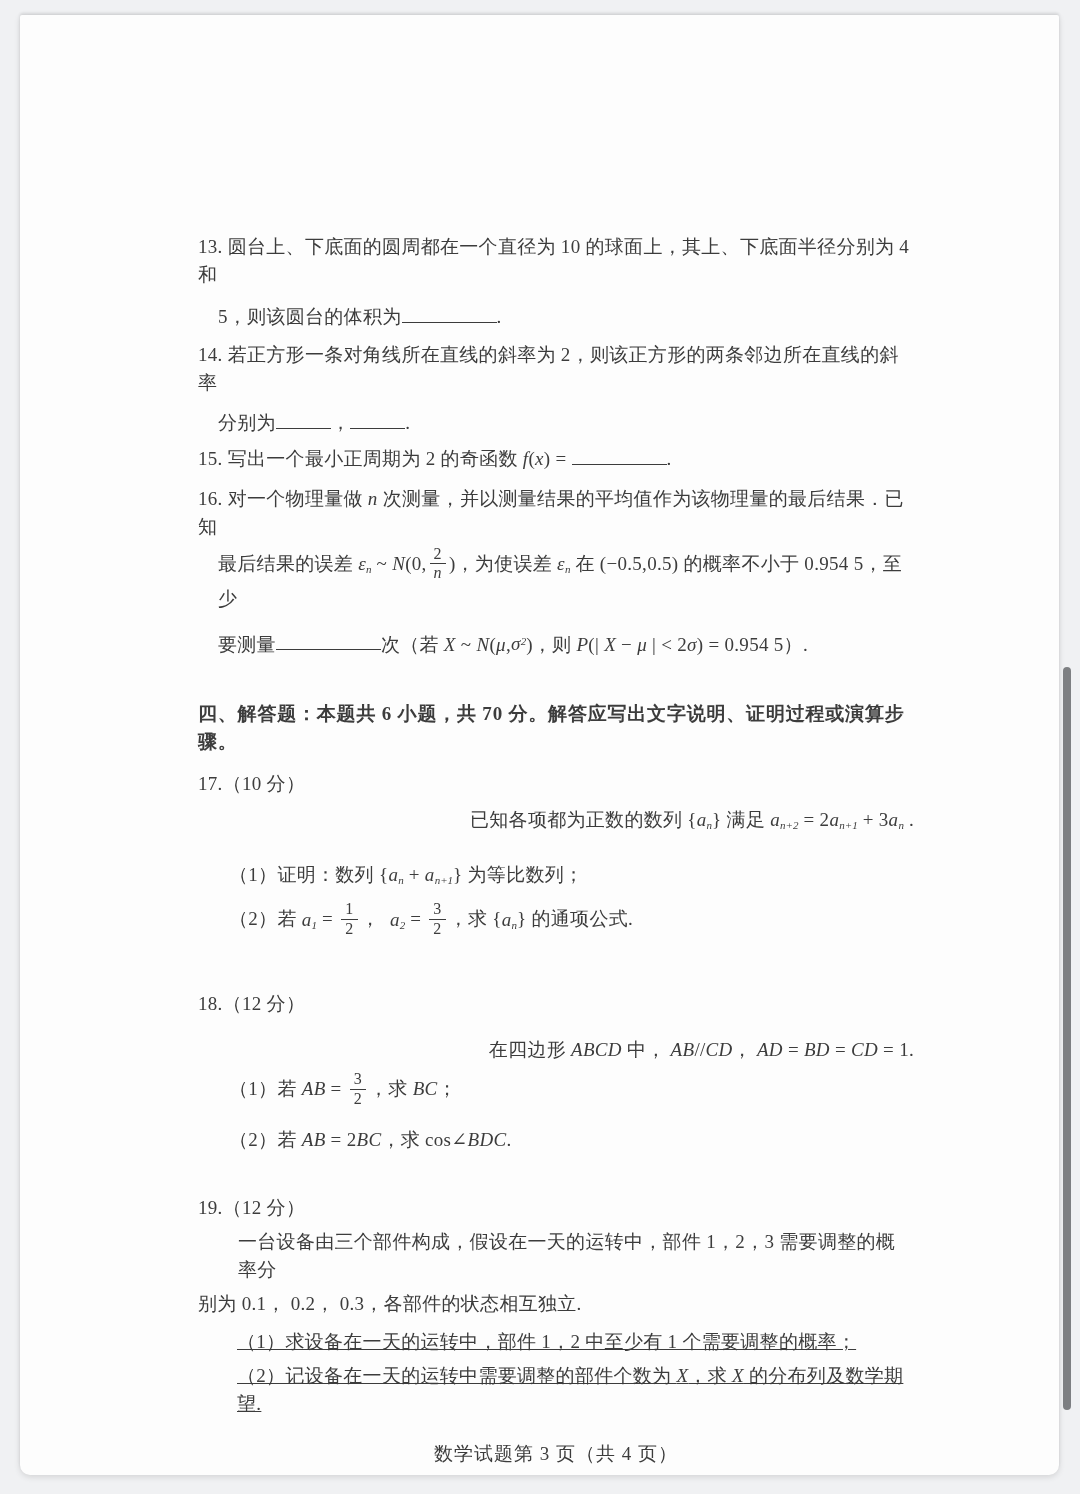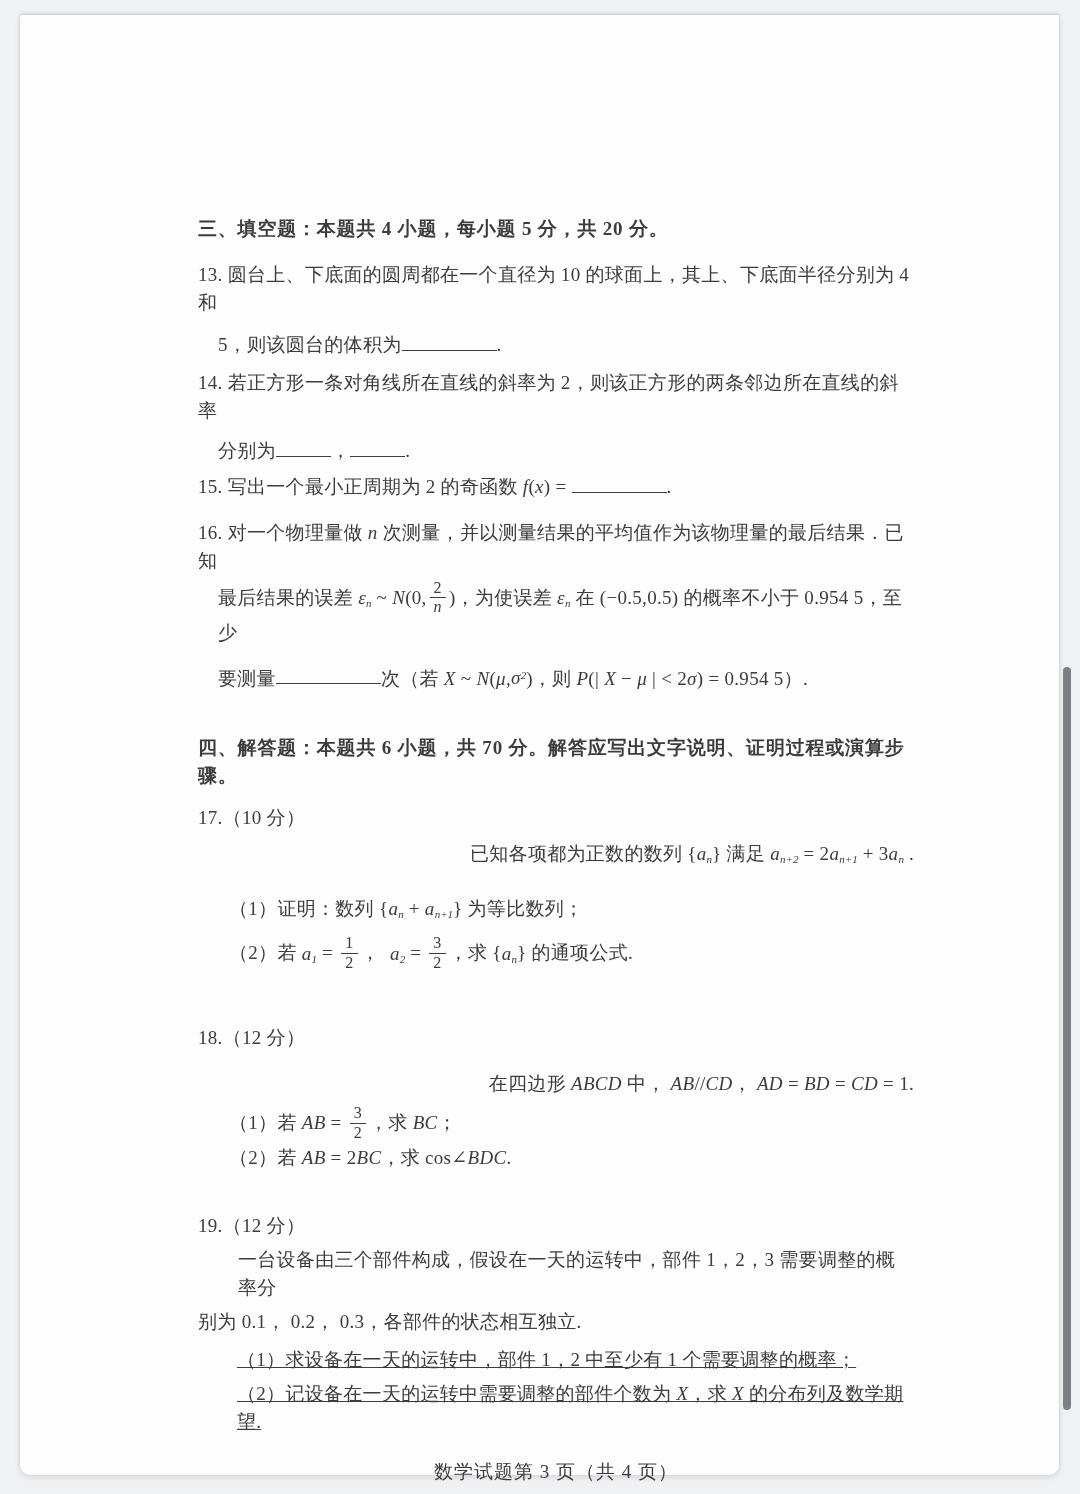--- a/index.html
+++ b/index.html
@@ -76,45 +76,44 @@
     background:var(--scrollbar);
     border-radius:4px;
   }
 </style>
 </head>
 <body>
 
 <div class="sheet">
   <div class="content">
 
-    <div class="line bold" style="margin-top:0"><span class="mt">三、填空题：本题共 4 小题，每小题 5 分，共 20 分。</span></div>
 
     <div class="line" style="margin-top:18px"><span class="mt">13. 圆台上、下底面的圆周都在一个直径为 10 的球面上，其上、下底面半径分别为 4 和</span></div>
     <div class="line ind-cont" style="margin-top:14px"><span class="mt">5，则该圆台的体积为</span><span class="blank" style="width: 95px;"></span><span class="mt">.</span></div>
 
     <div class="line" style="margin-top:10px"><span class="mt">14. 若正方形一条对角线所在直线的斜率为 2，则该正方形的两条邻边所在直线的斜率</span></div>
     <div class="line ind-cont" style="margin-top:12px"><span class="mt">分别为</span><span class="blank" style="width: 55px;"></span><span class="mt">，</span><span class="blank" style="width: 55px;"></span><span class="mt">.</span></div>
 
     <div class="line" style="margin-top:8px"><span class="mt">15. 写出一个最小正周期为 2 的奇函数 </span><span class="mi">f</span><span class="mt">(</span><span class="mi">x</span><span class="mt">) = </span><span class="blank" style="width: 95px;"></span><span class="mt">.</span></div>
 
-    <div class="line" style="margin-top:18px"><span class="mt">16. 对一个物理量做 </span><span class="mi">n</span><span class="mt"> 次测量，并以测量结果的平均值作为该物理量的最后结果．已知</span></div>
+    <div class="line" style="margin-top:12px"><span class="mt">16. 对一个物理量做 </span><span class="mi">n</span><span class="mt"> 次测量，并以测量结果的平均值作为该物理量的最后结果．已知</span></div>
     <div class="line ind-cont" style="margin-top:6px"><span class="mt">最后结果的误差 </span><span class="mi">ε<span class="msub">n</span></span><span class="mt"> ~ </span><span class="mi">N</span><span class="mt">(0,</span><span class="frac"><span class="num">2</span><span class="den it">n</span></span><span class="mt">)，为使误差 </span><span class="mi">ε<span class="msub">n</span></span><span class="mt"> 在 (−0.5,0.5) 的概率不小于 0.954 5，至少</span></div>
     <div class="line ind-cont" style="margin-top:14px"><span class="mt">要测量</span><span class="blank" style="width: 105px;"></span><span class="mt">次（若 </span><span class="mi">X</span><span class="mt"> ~ </span><span class="mi">N</span><span class="mt">(</span><span class="mi">μ</span><span class="mt">,</span><span class="mi">σ<span class="msup">2</span></span><span class="mt">)，则 </span><span class="mi">P</span><span class="mt">(| </span><span class="mi">X</span><span class="mt"> − </span><span class="mi">μ</span><span class="mt"> | &lt; 2</span><span class="mi">σ</span><span class="mt">) = 0.954 5）.</span></div>
 
     <div class="line bold" style="margin-top:42px"><span class="mt">四、解答题：本题共 6 小题，共 70 分。解答应写出文字说明、证明过程或演算步骤。</span></div>
 
     <div class="line" style="margin-top:14px"><span class="mt">17.（10 分）</span></div>
     <div class="line ind-body" style="margin-top:8px"><span class="mt">已知各项都为正数的数列 {</span><span class="mi">a<span class="msub">n</span></span><span class="mt">} 满足 </span><span class="mi">a<span class="msub">n+2</span></span><span class="mt"> = 2</span><span class="mi">a<span class="msub">n+1</span></span><span class="mt"> + 3</span><span class="mi">a<span class="msub">n</span></span><span class="mt"> .</span></div>
     <div class="line ind-sub" style="margin-top:22px"><span class="mt">（1）证明：数列 {</span><span class="mi">a<span class="msub">n</span></span><span class="mt"> + </span><span class="mi">a<span class="msub">n+1</span></span><span class="mt">} 为等比数列；</span></div>
     <div class="line ind-sub" style="margin-top:8px"><span class="mt">（2）若 </span><span class="mi">a<span class="msub">1</span></span><span class="mt"> = </span><span class="frac"><span class="num">1</span><span class="den">2</span></span><span class="mt">，  </span><span class="mi">a<span class="msub">2</span></span><span class="mt"> = </span><span class="frac"><span class="num">3</span><span class="den">2</span></span><span class="mt">，求 {</span><span class="mi">a<span class="msub">n</span></span><span class="mt">} 的通项公式.</span></div>
 
     <div class="line" style="margin-top:50px"><span class="mt">18.（12 分）</span></div>
     <div class="line ind-body" style="margin-top:18px"><span class="mt">在四边形 </span><span class="mi">ABCD</span><span class="mt"> 中， </span><span class="mi">AB</span><span class="mt">//</span><span class="mi">CD</span><span class="mt">， </span><span class="mi">AD</span><span class="mt"> = </span><span class="mi">BD</span><span class="mt"> = </span><span class="mi">CD</span><span class="mt"> = 1.</span></div>
     <div class="line ind-sub" style="margin-top:8px"><span class="mt">（1）若 </span><span class="mi">AB</span><span class="mt"> = </span><span class="frac"><span class="num">3</span><span class="den">2</span></span><span class="mt">，求 </span><span class="mi">BC</span><span class="mt">；</span></div>
-    <div class="line ind-sub" style=""><span class="mt">（2）若 </span><span class="mi">AB</span><span class="mt"> = 2</span><span class="mi">BC</span><span class="mt">，求 cos∠</span><span class="mi">BDC</span><span class="mt">.</span></div>
+    <div class="line ind-sub" style="margin-top:16px"><span class="mt">（2）若 </span><span class="mi">AB</span><span class="mt"> = 2</span><span class="mi">BC</span><span class="mt">，求 cos∠</span><span class="mi">BDC</span><span class="mt">.</span></div>
 
     <div class="line" style="margin-top:40px"><span class="mt">19.（12 分）</span></div>
     <div class="line" style="margin-top:6px;margin-left:40px"><span class="mt">一台设备由三个部件构成，假设在一天的运转中，部件 1，2，3 需要调整的概率分</span></div>
     <div class="line" style="margin-top:6px"><span class="mt">别为 0.1， 0.2， 0.3，各部件的状态相互独立.</span></div>
     <div class="line ind-sub19" style="margin-top:10px"><span class="mt">（1）求设备在一天的运转中，部件 1，2 中至少有 1 个需要调整的概率；</span></div>
     <div class="line ind-sub19" style="margin-top:6px"><span class="mt">（2）记设备在一天的运转中需要调整的部件个数为 </span><span class="mi">X</span><span class="mt">，求 </span><span class="mi">X</span><span class="mt"> 的分布列及数学期望.</span></div>
 
     <div class="line footer" style="margin-top:22px">数学试题第 3 页（共 4 页）</div>
   </div>
 </div>

